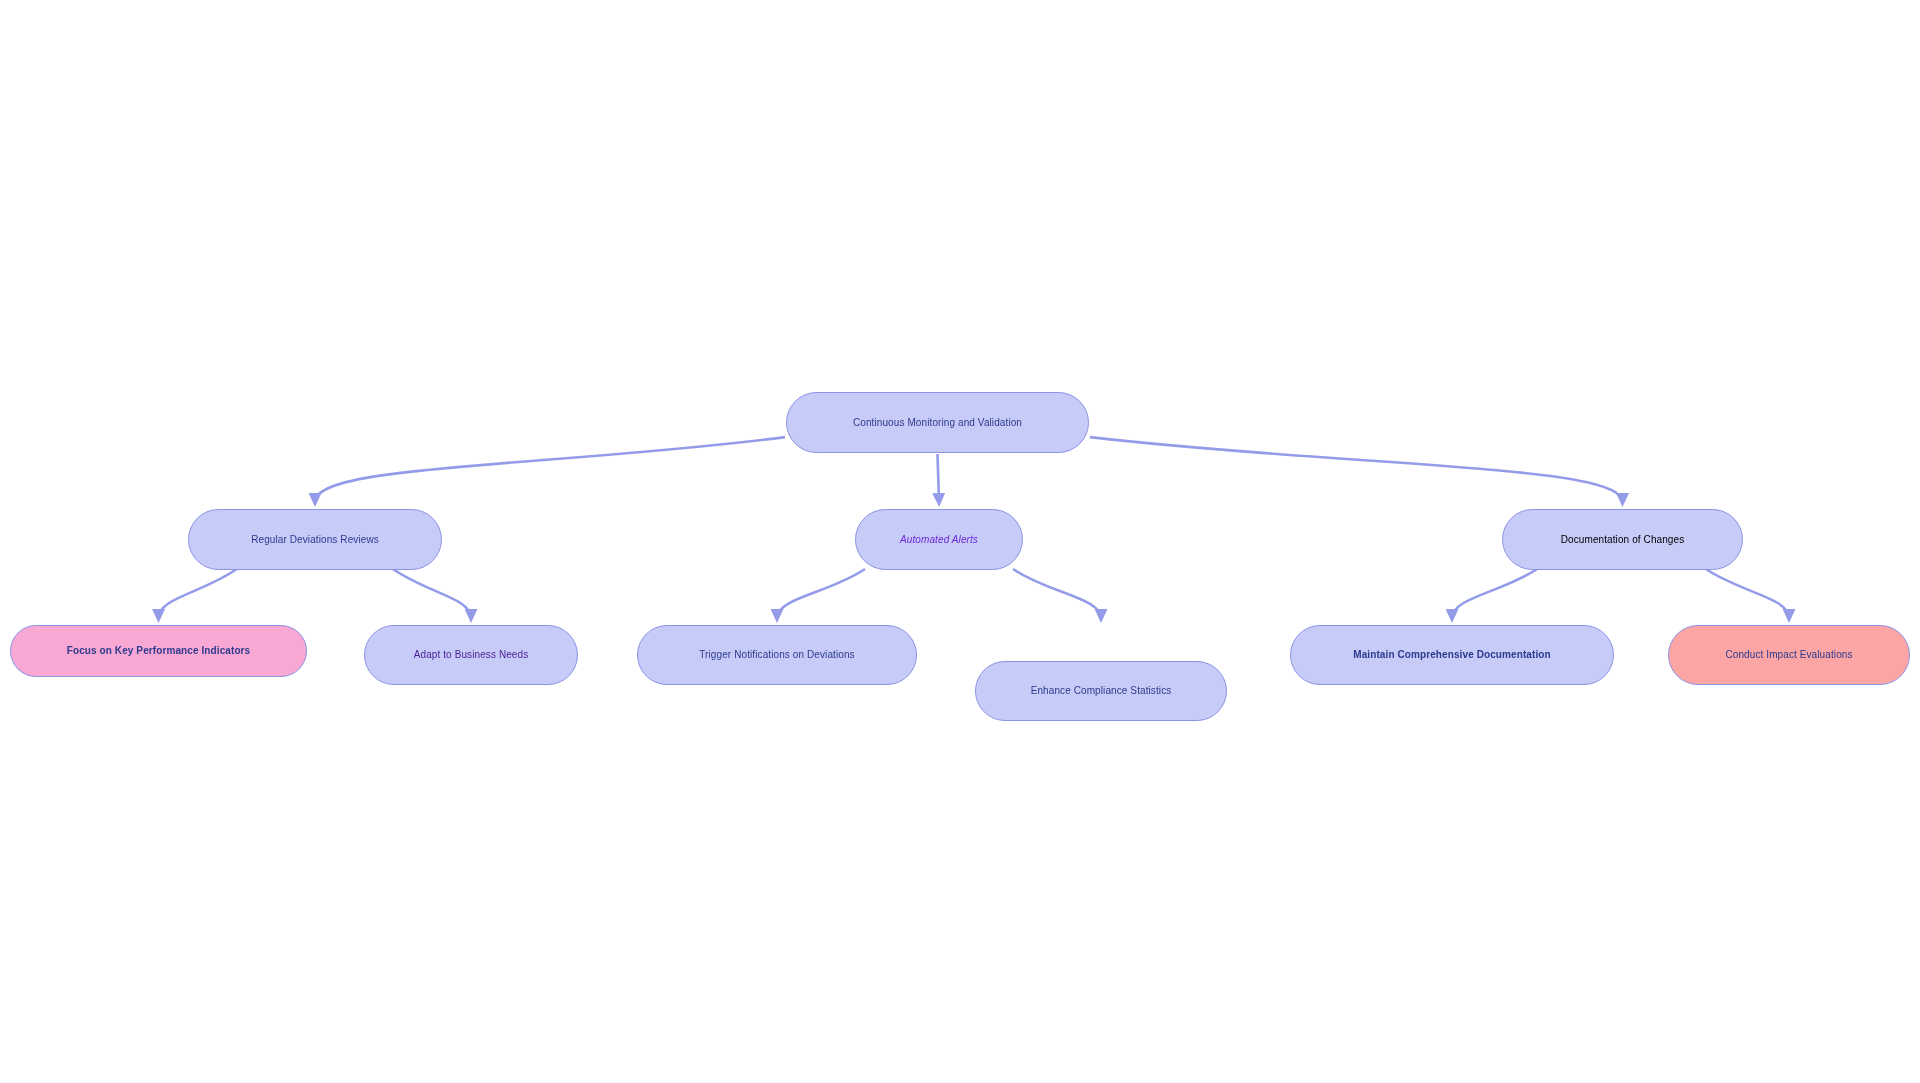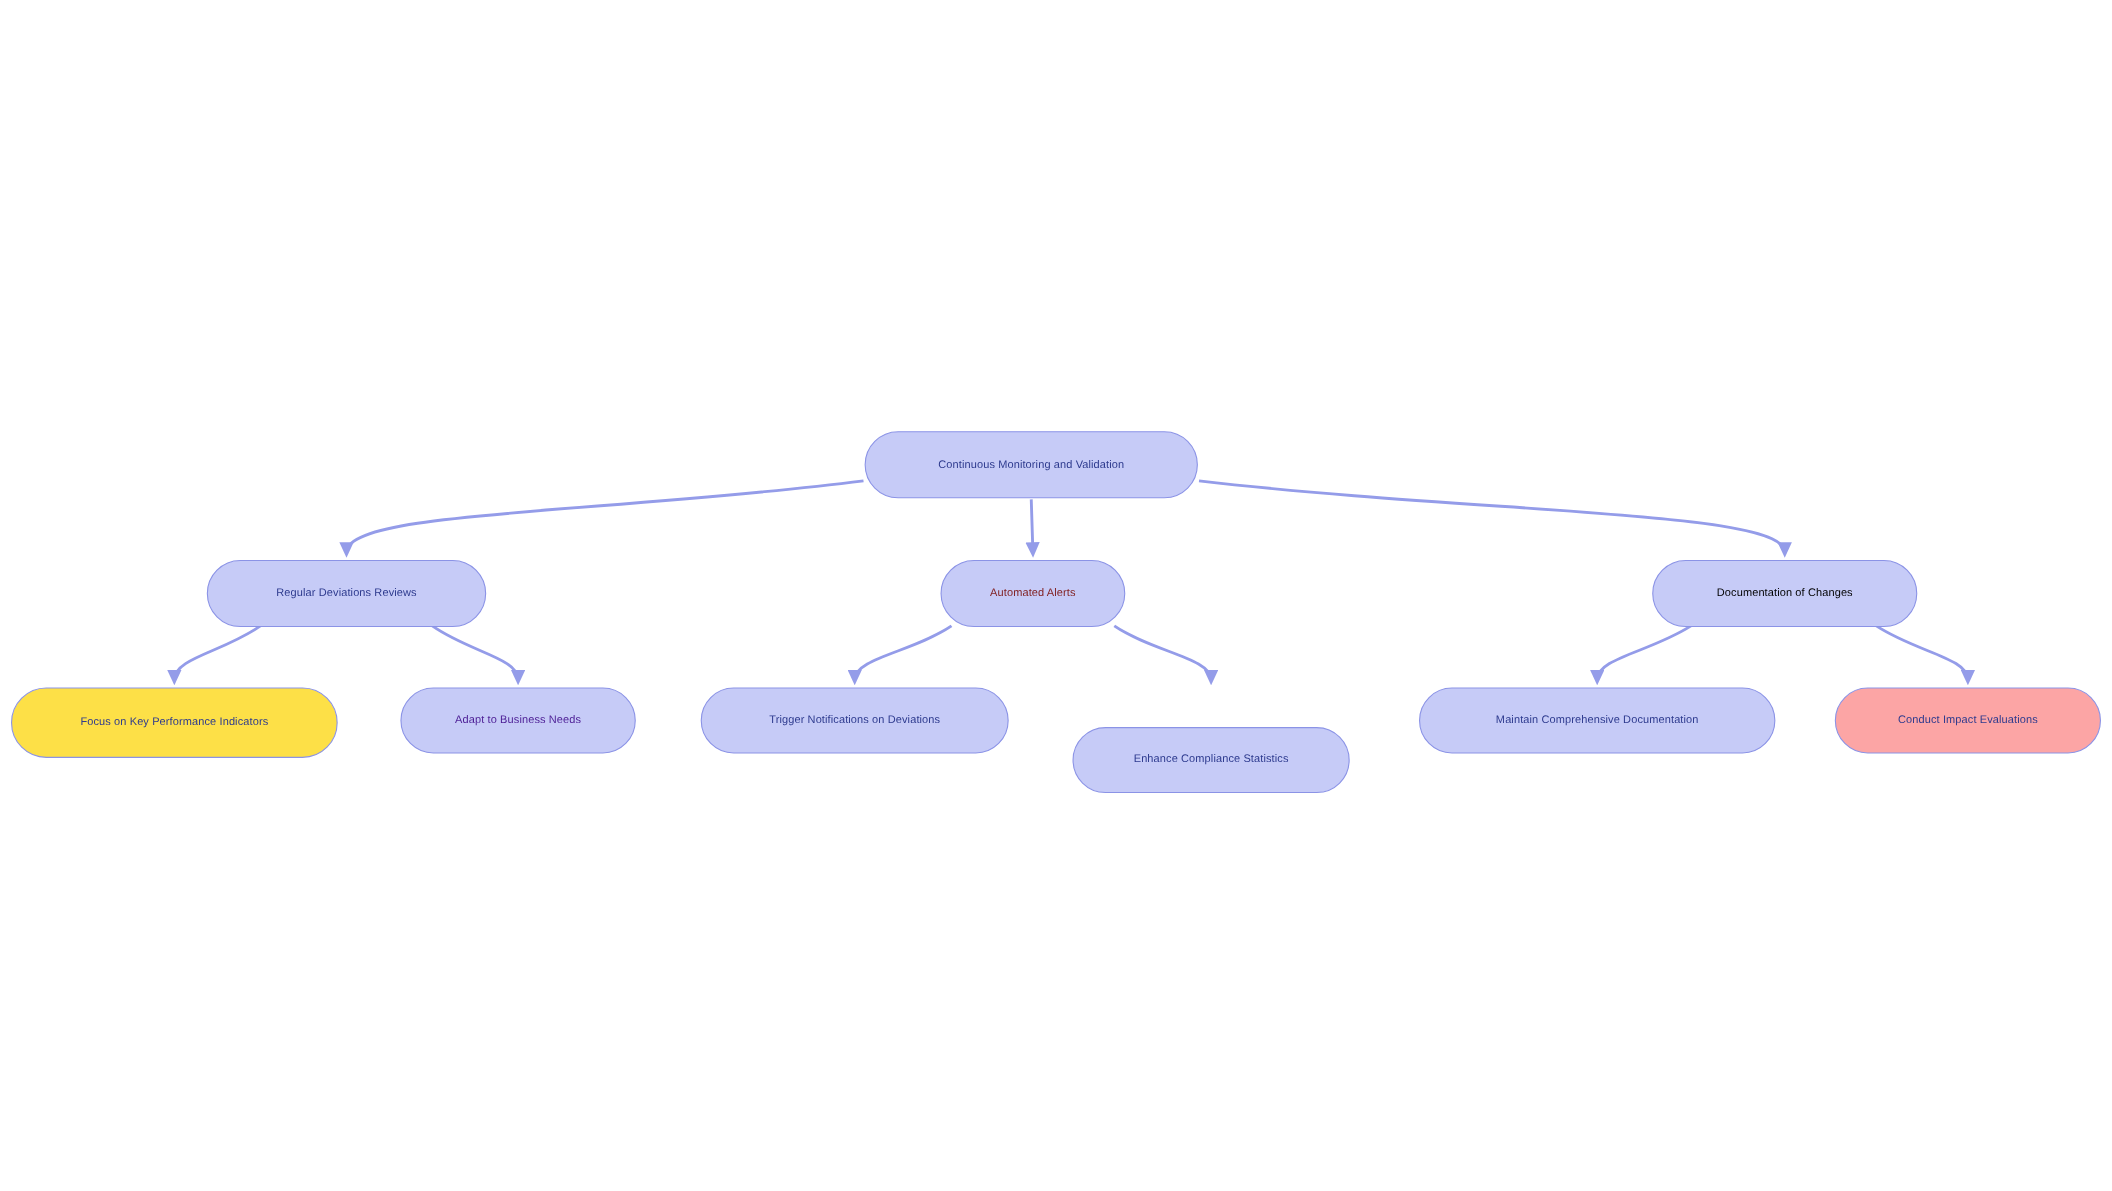--- a/index.html
+++ b/index.html
@@ -66,22 +66,22 @@
         <path class="edge-path" stroke="#949ce9" marker-end="url(#arrowhead)" d="M 393 569 C 427.32 593, 471 598, 471 618"></path>
         <path class="edge-path" stroke="#949ce9" marker-end="url(#arrowhead)" d="M 865 569 C 829.36 593, 777 598, 777 618"></path>
         <path class="edge-path" stroke="#949ce9" marker-end="url(#arrowhead)" d="M 1013 569 C 1048.64 593, 1101 598, 1101 618"></path>
         <path class="edge-path" stroke="#949ce9" marker-end="url(#arrowhead)" d="M 1537.25 569 C 1499.74 593, 1452 598, 1452 618"></path>
         <path class="edge-path" stroke="#949ce9" marker-end="url(#arrowhead)" d="M 1705.75 569 C 1742.38 593, 1789 598, 1789 618"></path>
       </g>
   </svg>
   <div id="nodes-layer">
       <div class="node" style="left: 786px; top: 392px; width: 303px; height: 61px; background: rgb(198, 203, 247); border-color: rgb(139, 147, 230); color: rgb(45, 58, 142);">Continuous Monitoring and Validation</div>
       <div class="node" style="left: 188px; top: 509px; width: 254px; height: 61px; background: rgb(198, 203, 247); border-color: rgb(139, 147, 230); color: rgb(45, 58, 142);">Regular Deviations Reviews</div>
-      <div class="node" style="left: 855px; top: 509px; width: 168px; height: 61px; background: rgb(198, 203, 247); border-color: rgb(139, 147, 230); color: #7f1d1d;">Automated Alerts</div>
+      <div class="node" style="left: 855px; top: 509px; width: 168px; height: 61px; background: rgb(198, 203, 247); border-color: rgb(139, 147, 230); color: #6d28d9; font-style: italic;">Automated Alerts</div>
       <div class="node" style="left: 1502px; top: 509px; width: 241px; height: 61px; background: rgb(198, 203, 247); border-color: rgb(139, 147, 230); color: #000000;">Documentation of Changes</div>
-      <div class="node" style="left: 10px; top: 625px; width: 297px; height: 64px; background: #fde047; border-color: rgb(139, 147, 230); color: rgb(45, 58, 142);">Focus on Key Performance Indicators</div>
+      <div class="node" style="left: 10px; top: 625px; width: 297px; height: 52px; background: #f9a8d4; border-color: rgb(139, 147, 230); color: rgb(45, 58, 142); font-weight: bold;">Focus on Key Performance Indicators</div>
       <div class="node" style="left: 364px; top: 625px; width: 214px; height: 60px; background: rgb(198, 203, 247); border-color: rgb(139, 147, 230); color: #4c1d95;">Adapt to Business Needs</div>
       <div class="node" style="left: 637px; top: 625px; width: 280px; height: 60px; background: rgb(198, 203, 247); border-color: rgb(139, 147, 230); color: rgb(45, 58, 142);">Trigger Notifications on Deviations</div>
       <div class="node" style="left: 975px; top: 625px; width: 252px; height: 60px; background: rgb(198, 203, 247); border-color: rgb(139, 147, 230); color: rgb(45, 58, 142); margin-top: 36px;">Enhance Compliance Statistics</div>
-      <div class="node" style="left: 1290px; top: 625px; width: 324px; height: 60px; background: rgb(198, 203, 247); border-color: rgb(139, 147, 230); color: rgb(45, 58, 142);">Maintain Comprehensive Documentation</div>
+      <div class="node" style="left: 1290px; top: 625px; width: 324px; height: 60px; background: rgb(198, 203, 247); border-color: rgb(139, 147, 230); color: rgb(45, 58, 142); font-weight: bold;">Maintain Comprehensive Documentation</div>
       <div class="node" style="left: 1668px; top: 625px; width: 242px; height: 60px; background: #fca5a5; border-color: rgb(139, 147, 230); color: rgb(45, 58, 142);">Conduct Impact Evaluations</div>
     </div>
 </div>
 
 </body></html>

